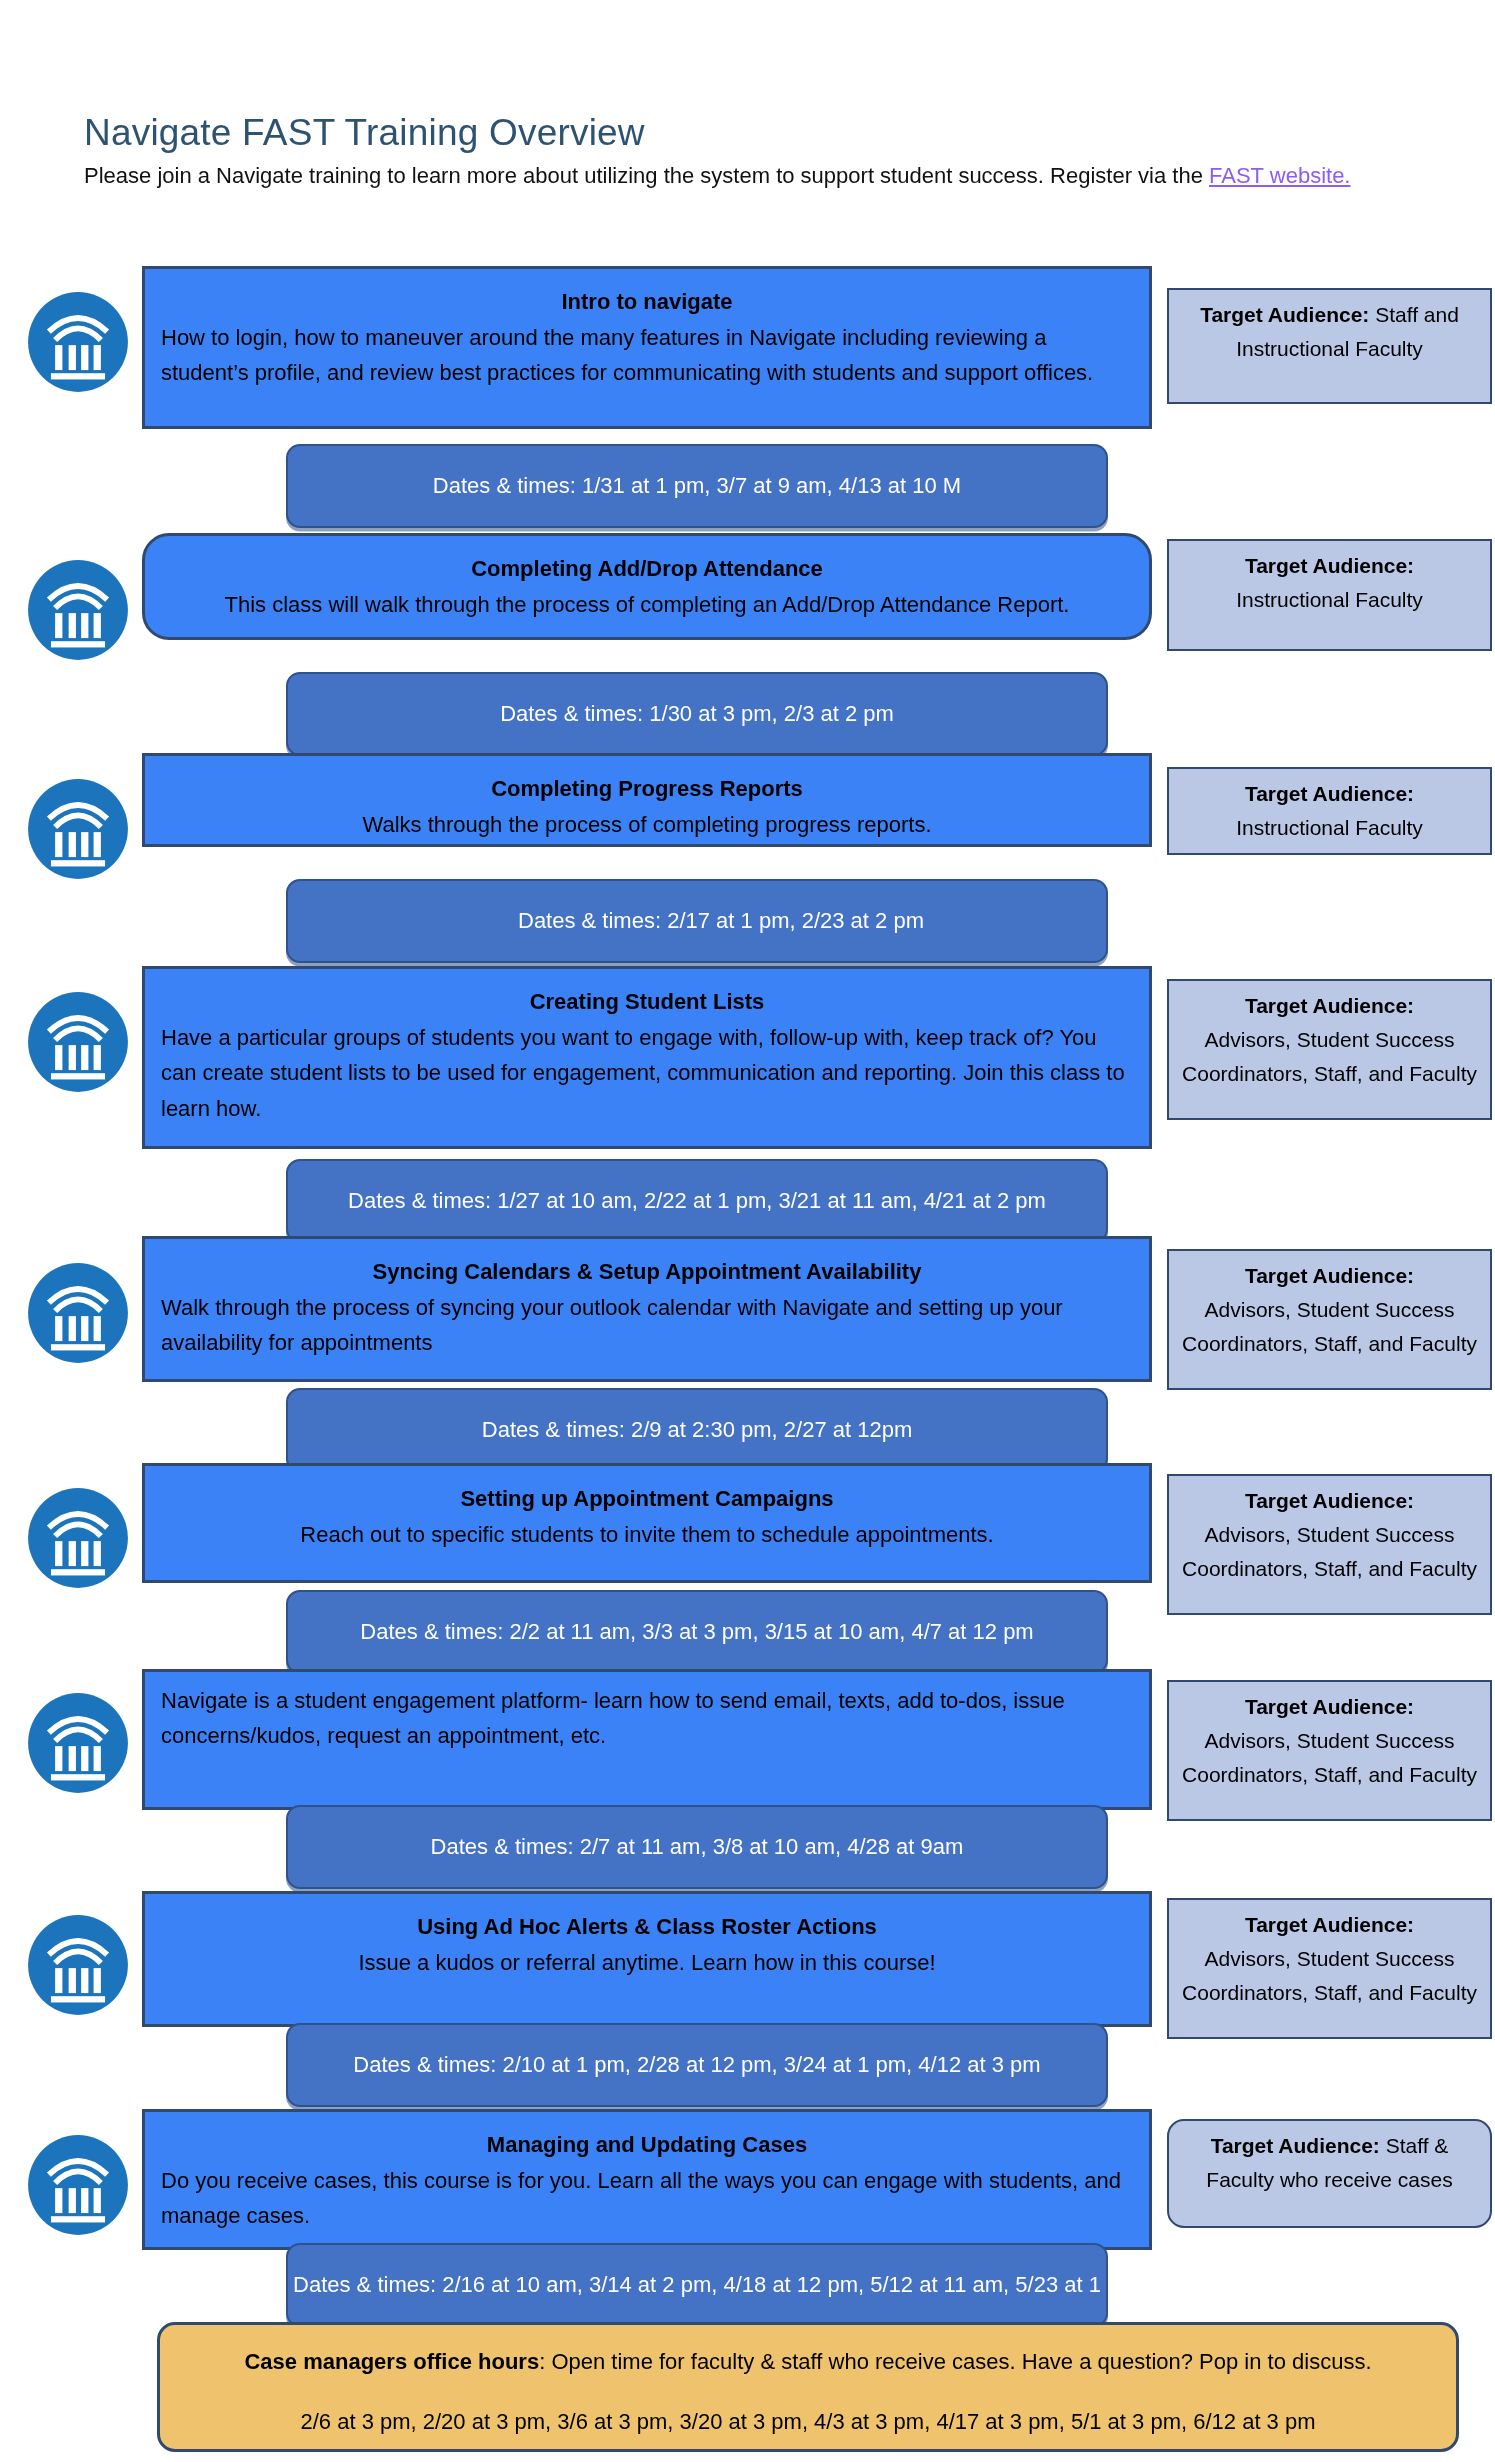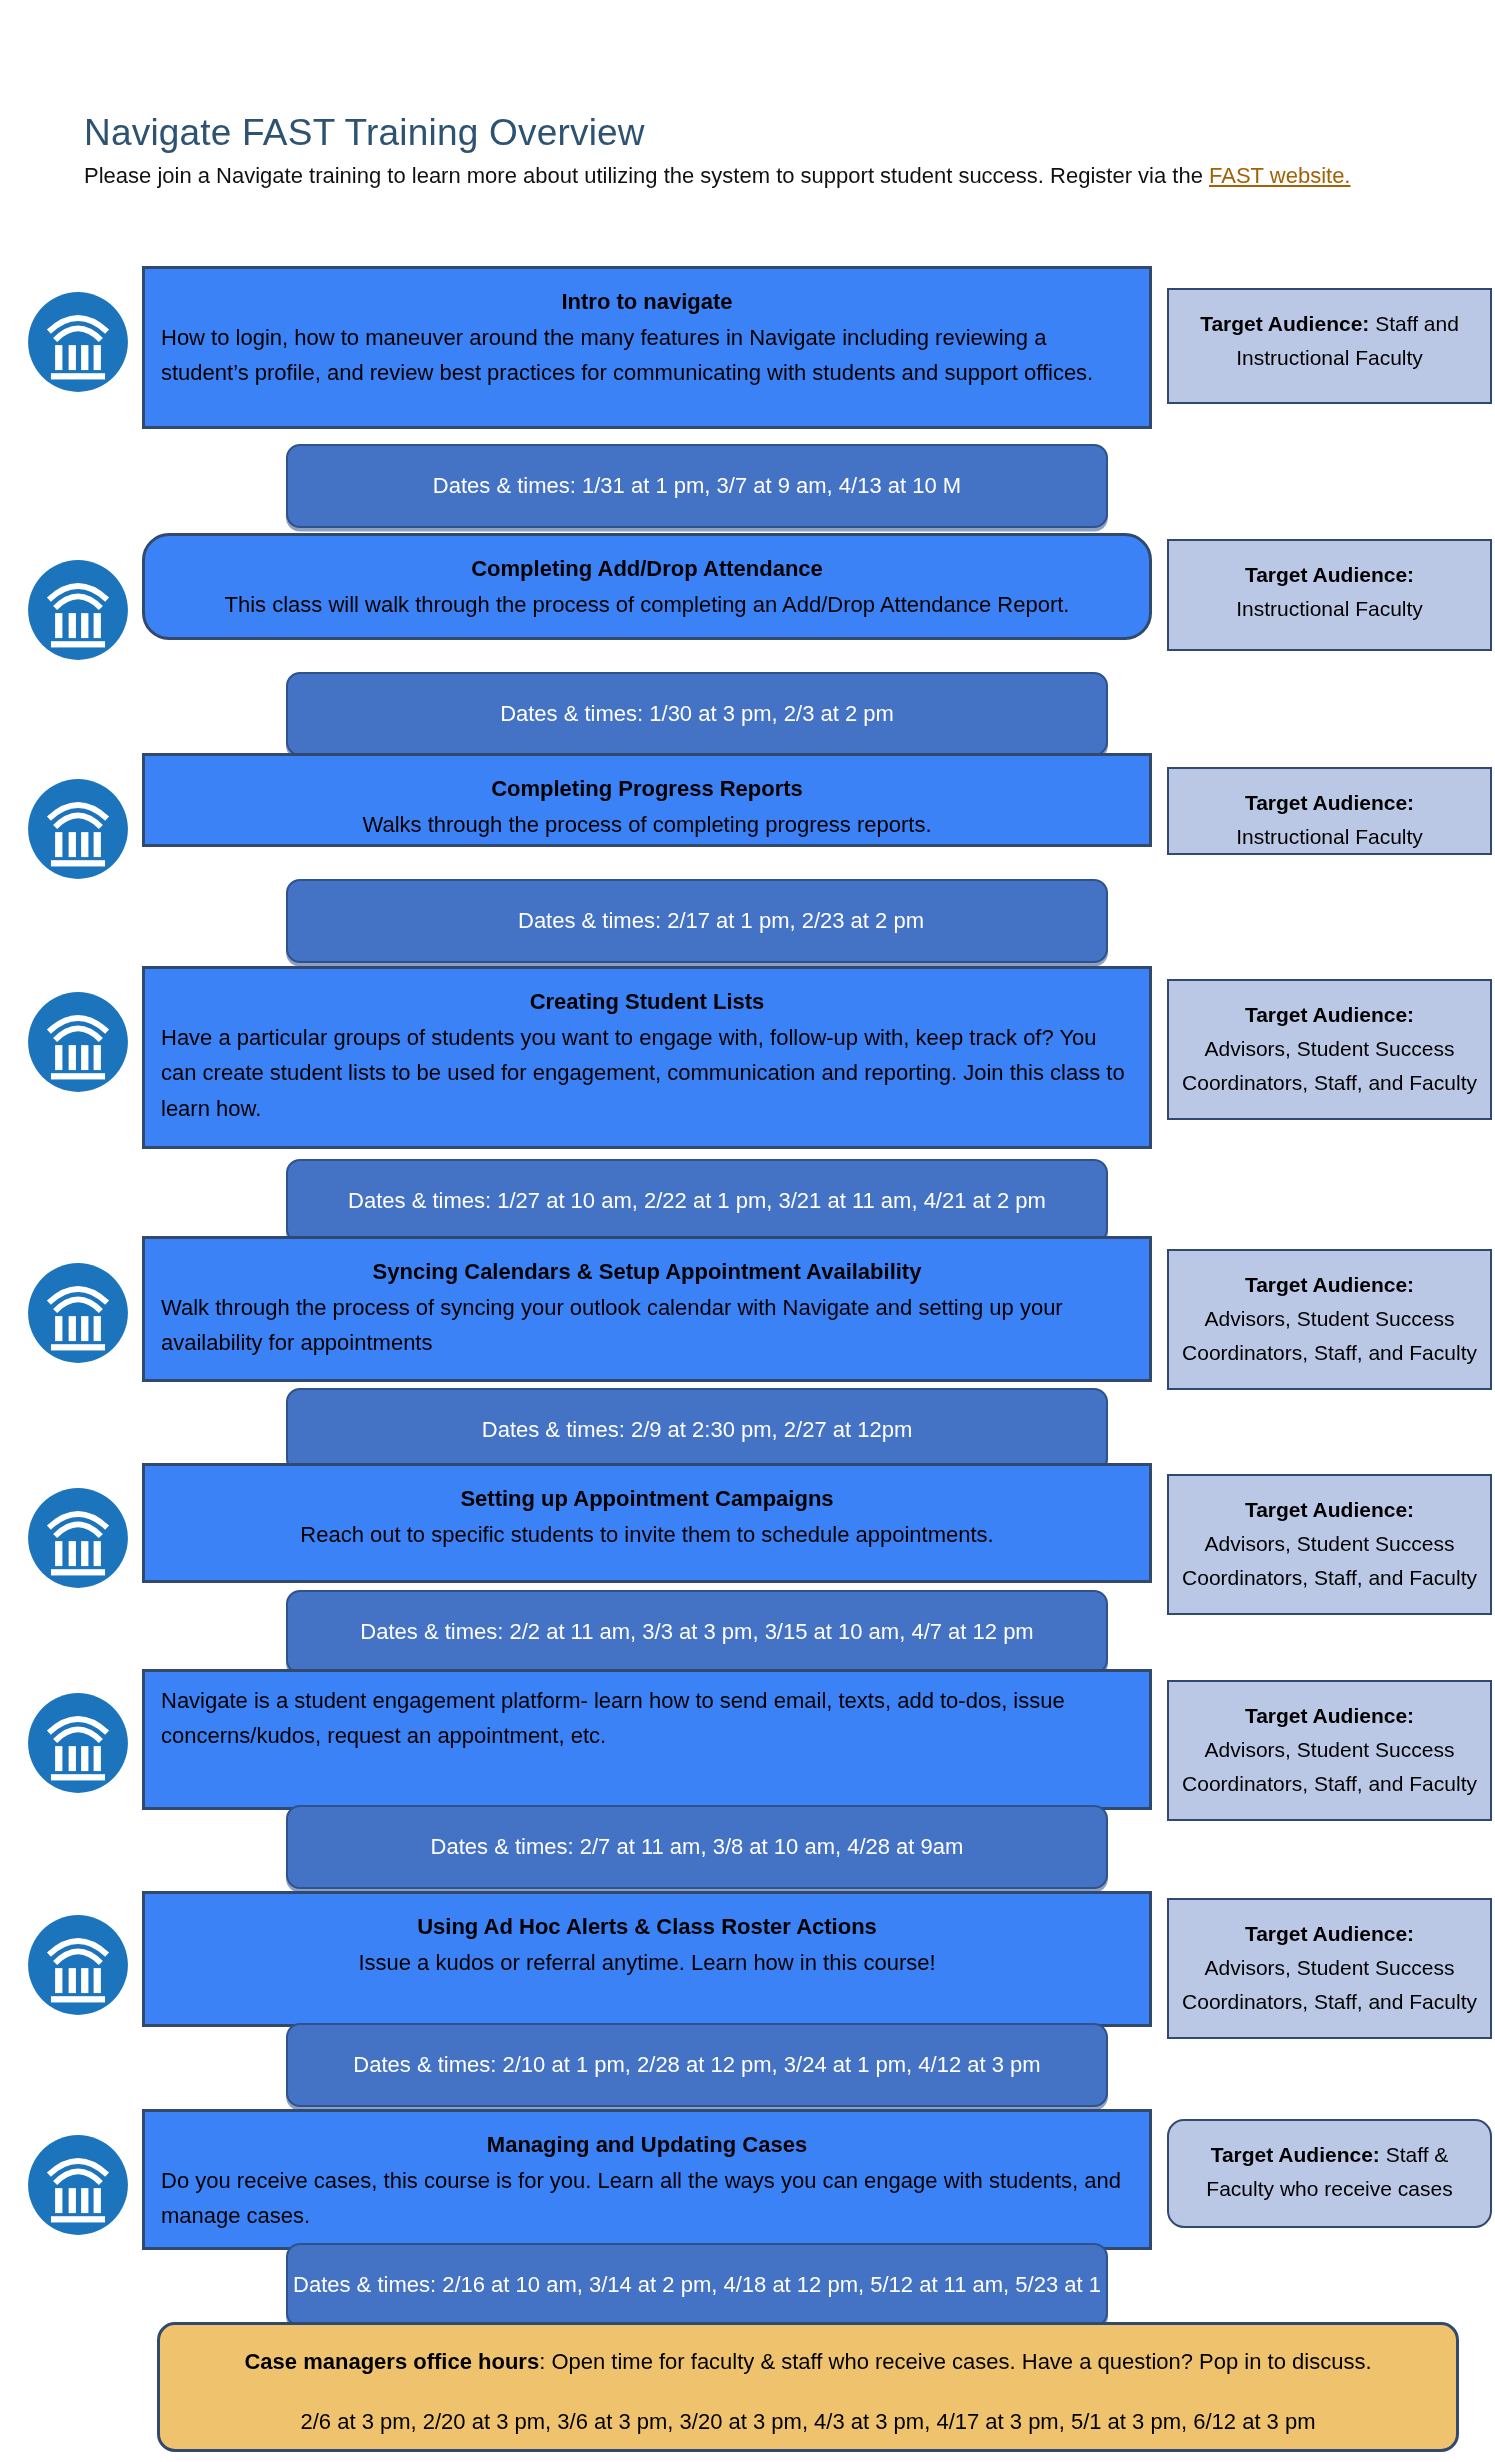--- a/index.html
+++ b/index.html
@@ -22,21 +22,21 @@
     line-height:1.1;
     margin:0 0 5.3px 0;
   }
   .intro{
     font-size:22px;
     line-height:1.55;
     color:#111;
     margin:0;
     width:1337px;
   }
-  .intro a{color:#a16207;text-decoration:underline;}
+  .intro a{color:#8b5cf6;text-decoration:underline;}
 
   
   #rows{position:absolute;left:0;top:0;width:1495px;height:2462px;}
   .row{position:absolute;left:0;width:1495px;}
 
   .icon-wrap{
     position:absolute;
     width:104px;height:104px;
     left:25.5px;
   }
@@ -70,21 +70,21 @@
   .card-body.center{text-align:center;}
 
   .audience{
     position:absolute;
     left:1167px;
     width:325px;
     background:#BAC8E6;
     border:2.6px solid #31496E;
     box-sizing:border-box;
     text-align:center;
-    padding:17px 7px;
+    padding:8px 7px;
     overflow:hidden;
     font-size:21px;
     line-height:1.62;
     color:#000;
   }
   .audience b{font-weight:bold;}
 
   .dates{
     position:absolute;
     left:286px;

